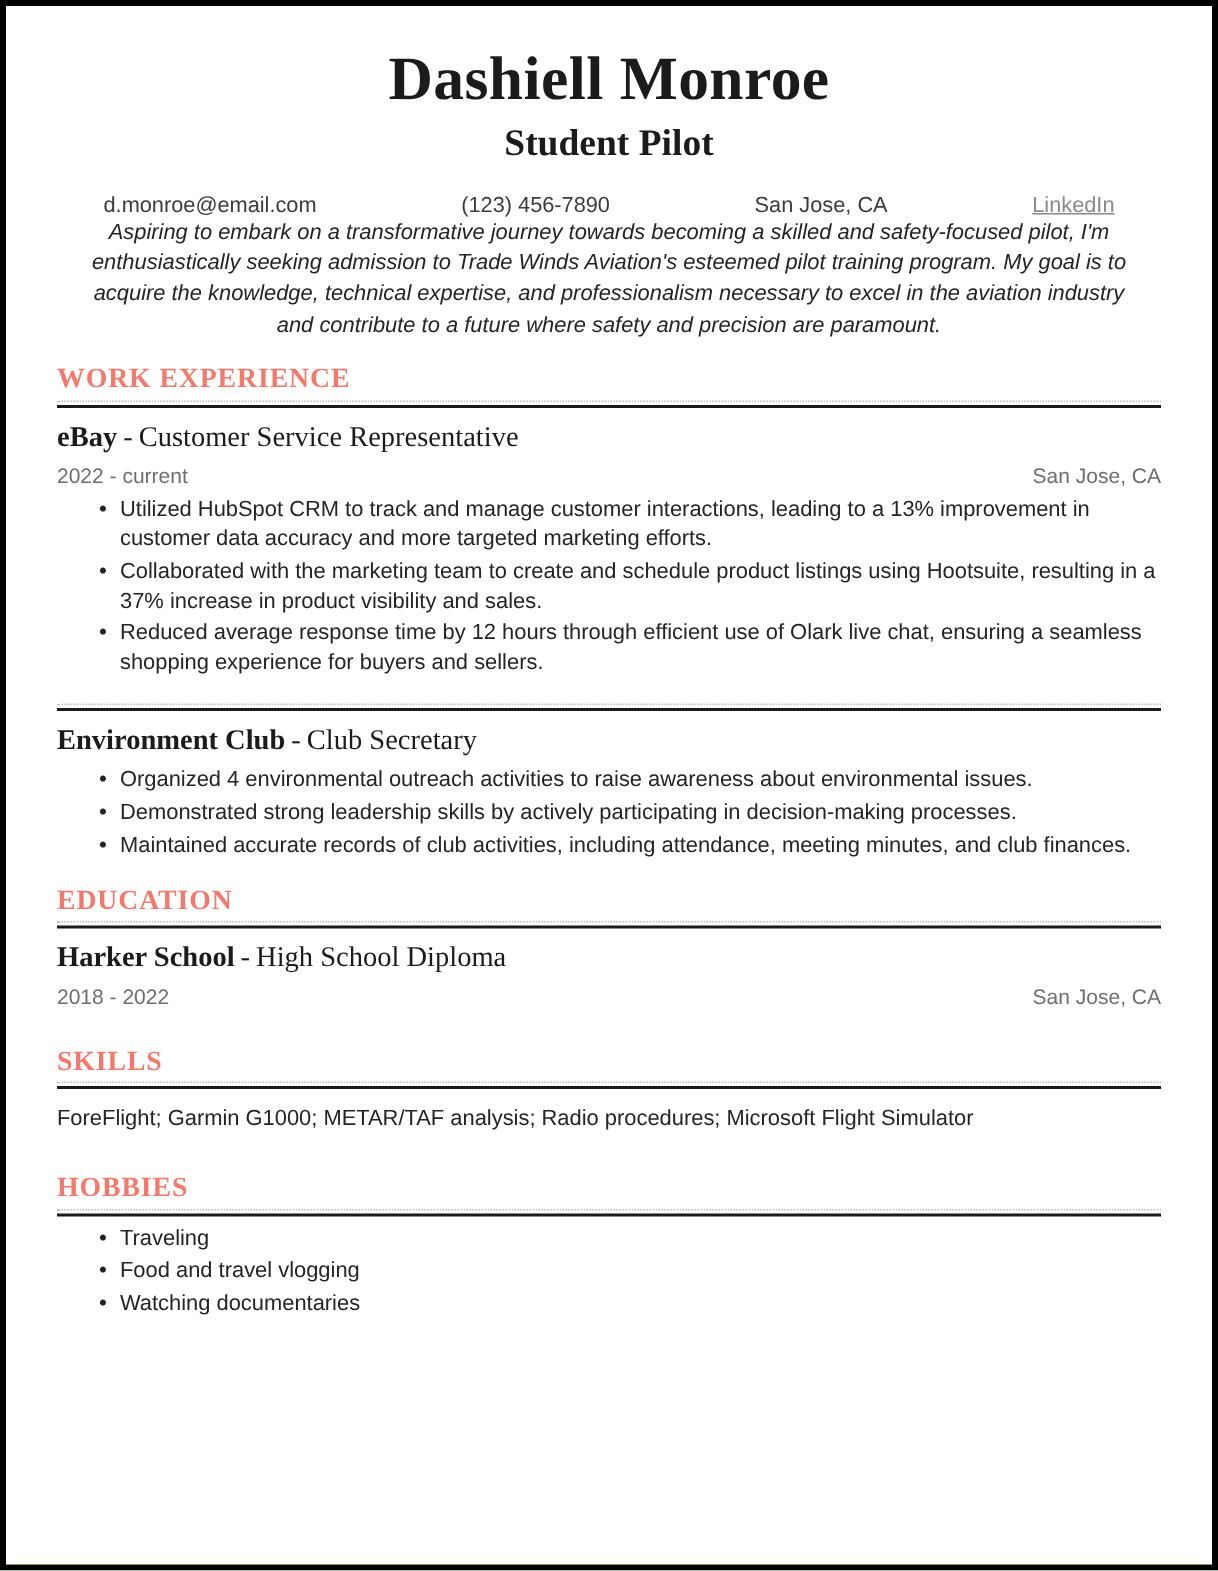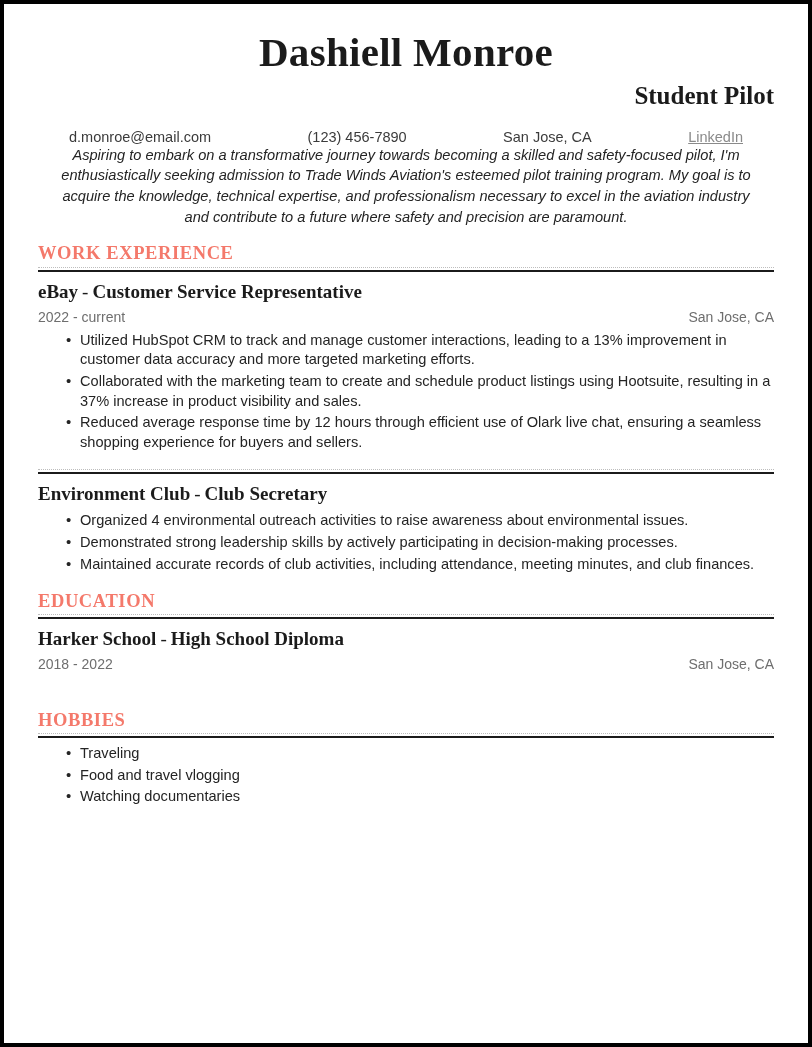--- a/index.html
+++ b/index.html
@@ -35,21 +35,21 @@
     text-align: center;
     font-family: "Liberation Serif", serif;
     font-weight: bold;
     font-size: 41px;
     line-height: 1.08;
     color: #1b1b1b;
     letter-spacing: 0.3px;
     margin: 0;
   }
   .role {
-    text-align: right;
+    text-align: center;
     font-family: "Liberation Serif", serif;
     font-weight: bold;
     font-size: 25px;
     line-height: 1.25;
     color: #1b1b1b;
     margin: 6px 0 0 0;
   }
   .contact-row {
     display: flex;
     justify-content: space-between;
@@ -110,21 +110,21 @@
     font-size: 19px;
     color: #1b1b1b;
     line-height: 1.2;
   }
   .entry-title .org { font-weight: bold; }
   .entry-title .sep {
     font-weight: normal;
     padding: 0 4px;
     color: #1b1b1b;
   }
-  .entry-title .position { font-weight: bold; }
+  .entry-title .position { font-weight: normal; }
 
   .entry-meta {
     display: flex;
     justify-content: space-between;
     align-items: baseline;
     margin-top: 5px;
     font-family: "Liberation Sans", sans-serif;
     font-size: 14px;
     color: #6e6e6e;
     gap: 36px;
@@ -232,20 +232,27 @@
         </div>
         <div class="entry-meta">
           <span>2018 - 2022</span>
           <span>San Jose, CA</span>
         </div>
       </div>
     </div>
 
     <div class="spacer-sm"></div>
 
+    <div class="section tight">
+      <div class="section-title">SKILLS</div>
+      <div class="rule">
+          <div class="rule-inner"></div>
+        </div>
+      <div class="plain-line">ForeFlight; Garmin G1000; METAR/TAF analysis; Radio procedures; Microsoft Flight Simulator</div>
+    </div>
 
     <div class="spacer-sm"></div>
 
     <div class="section tight">
       <div class="section-title">HOBBIES</div>
       <div class="rule">
           <div class="rule-inner"></div>
         </div>
       <ul class="bullets">
         <li>Traveling</li>

